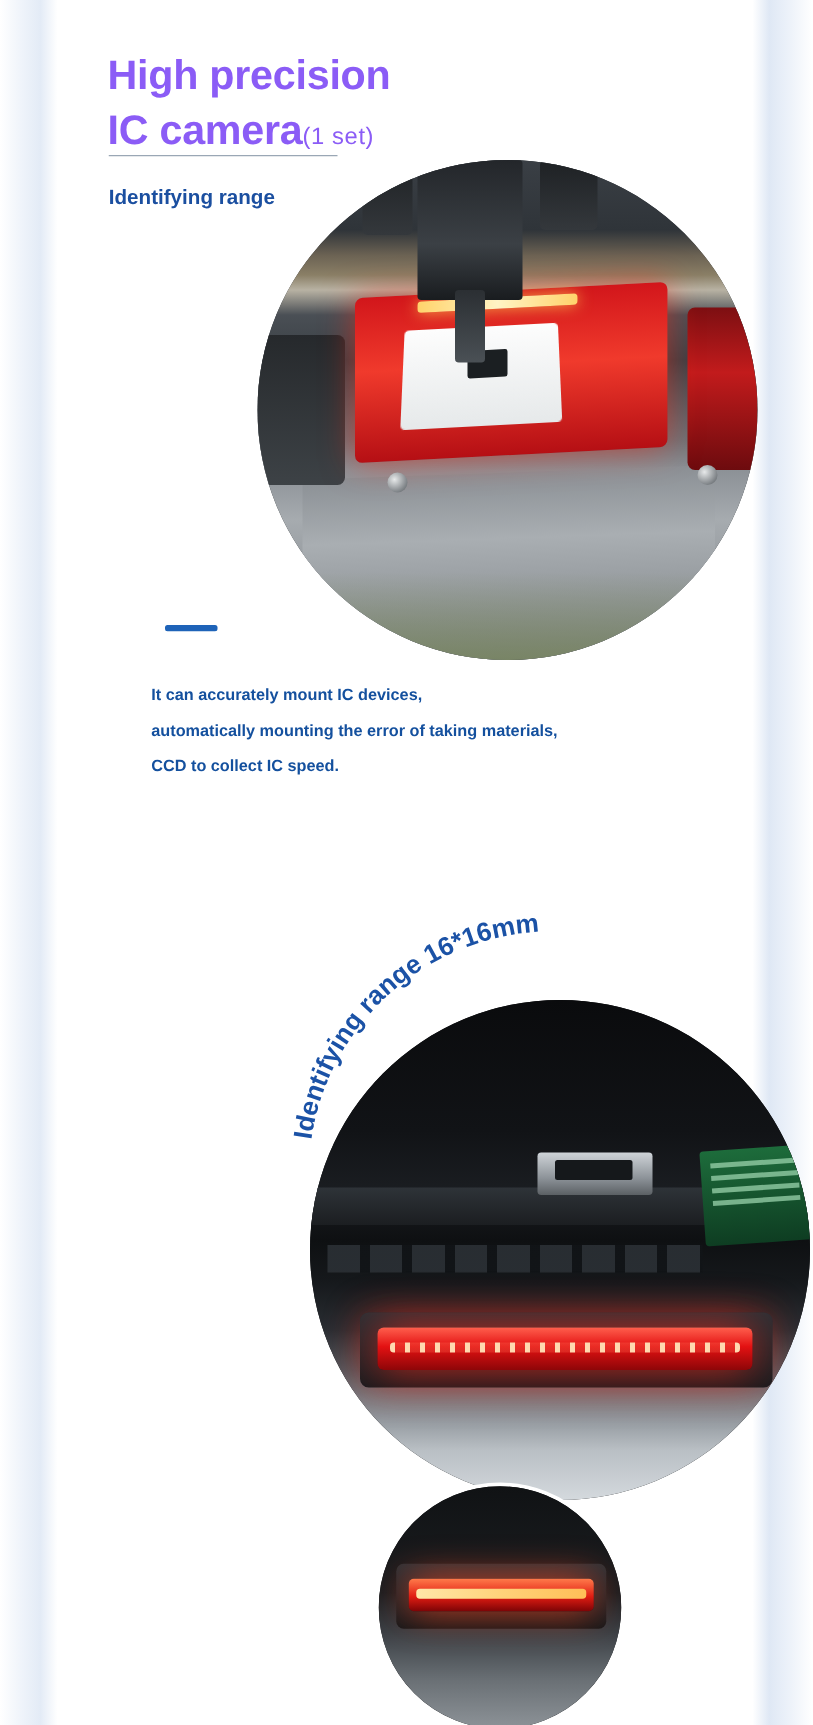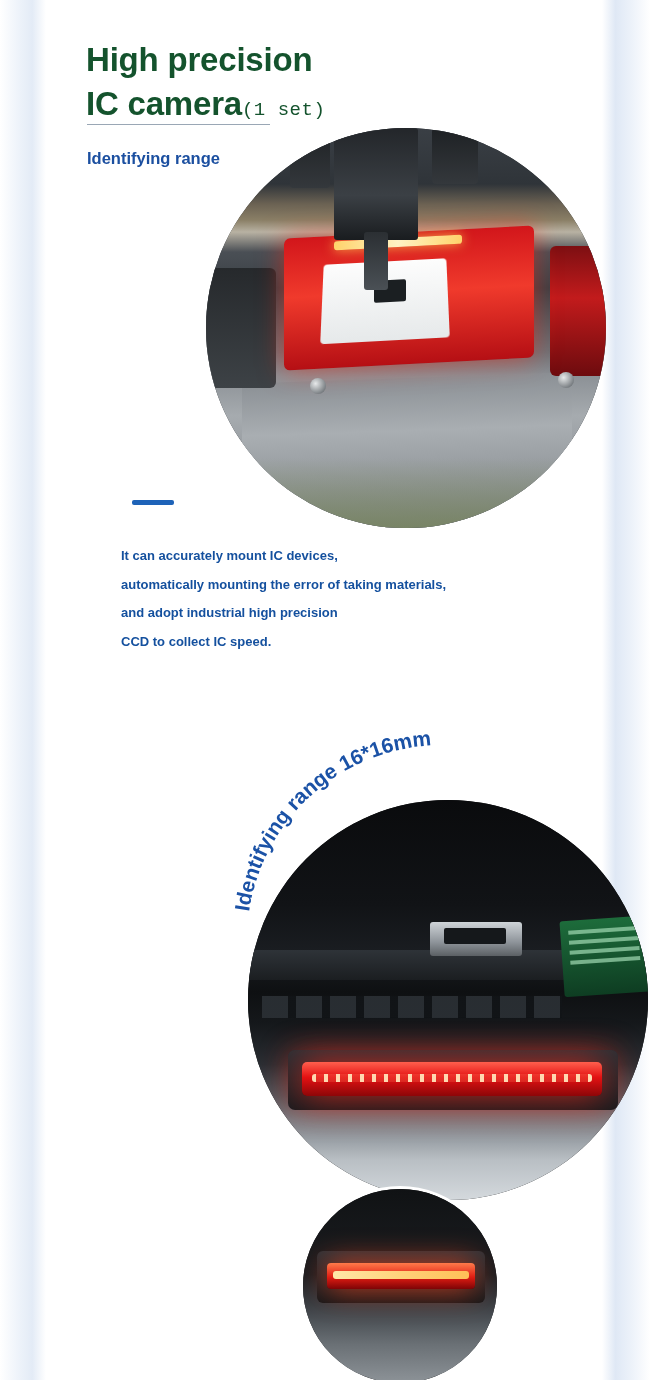--- a/index.html
+++ b/index.html
@@ -41,35 +41,34 @@
     width: 556px;
     height: 1380px;
     background: #ffffff;
   }
 
   
   .title {
     position: absolute;
     left: 40px;
     top: 16px;
-    color: #14532d;
+    color: #8b5cf6;
     font-size: 33px;
     font-weight: bold;
     line-height: 44px;
     letter-spacing: -0.2px;
     white-space: nowrap;
   }
   .title .line2 {
     display: block;
   }
   .title .setnote {
     font-size: 19px;
     font-weight: normal;
     letter-spacing: 0.5px;
-    font-family: Liberation Mono, monospace;
   }
 
   .rule {
     position: absolute;
     left: 41px;
     top: 124px;
     width: 183px;
     height: 1px;
     background: #9aa7b5;
   }
@@ -460,21 +459,20 @@
       <div class="pt-screw1"></div>
       <div class="pt-screw2"></div>
       <div class="pt-greenstrip"></div>
     </div>
 
     <div class="dash"></div>
 
     <div class="para">
       <div>It can accurately mount IC devices,</div>
       <div>automatically mounting the error of taking materials,</div>
-      <div>and adopt industrial high precision</div>
       <div>CCD to collect IC speed.</div>
     </div>
 
     <div class="photo-bottom">
       <div class="pb-bg"></div>
       <div class="pb-slots"></div>
       <div class="pb-rail"></div>
       <div class="pb-carriage"></div>
       <div class="pb-carriage-dark"></div>
       <div class="pb-pcb">

